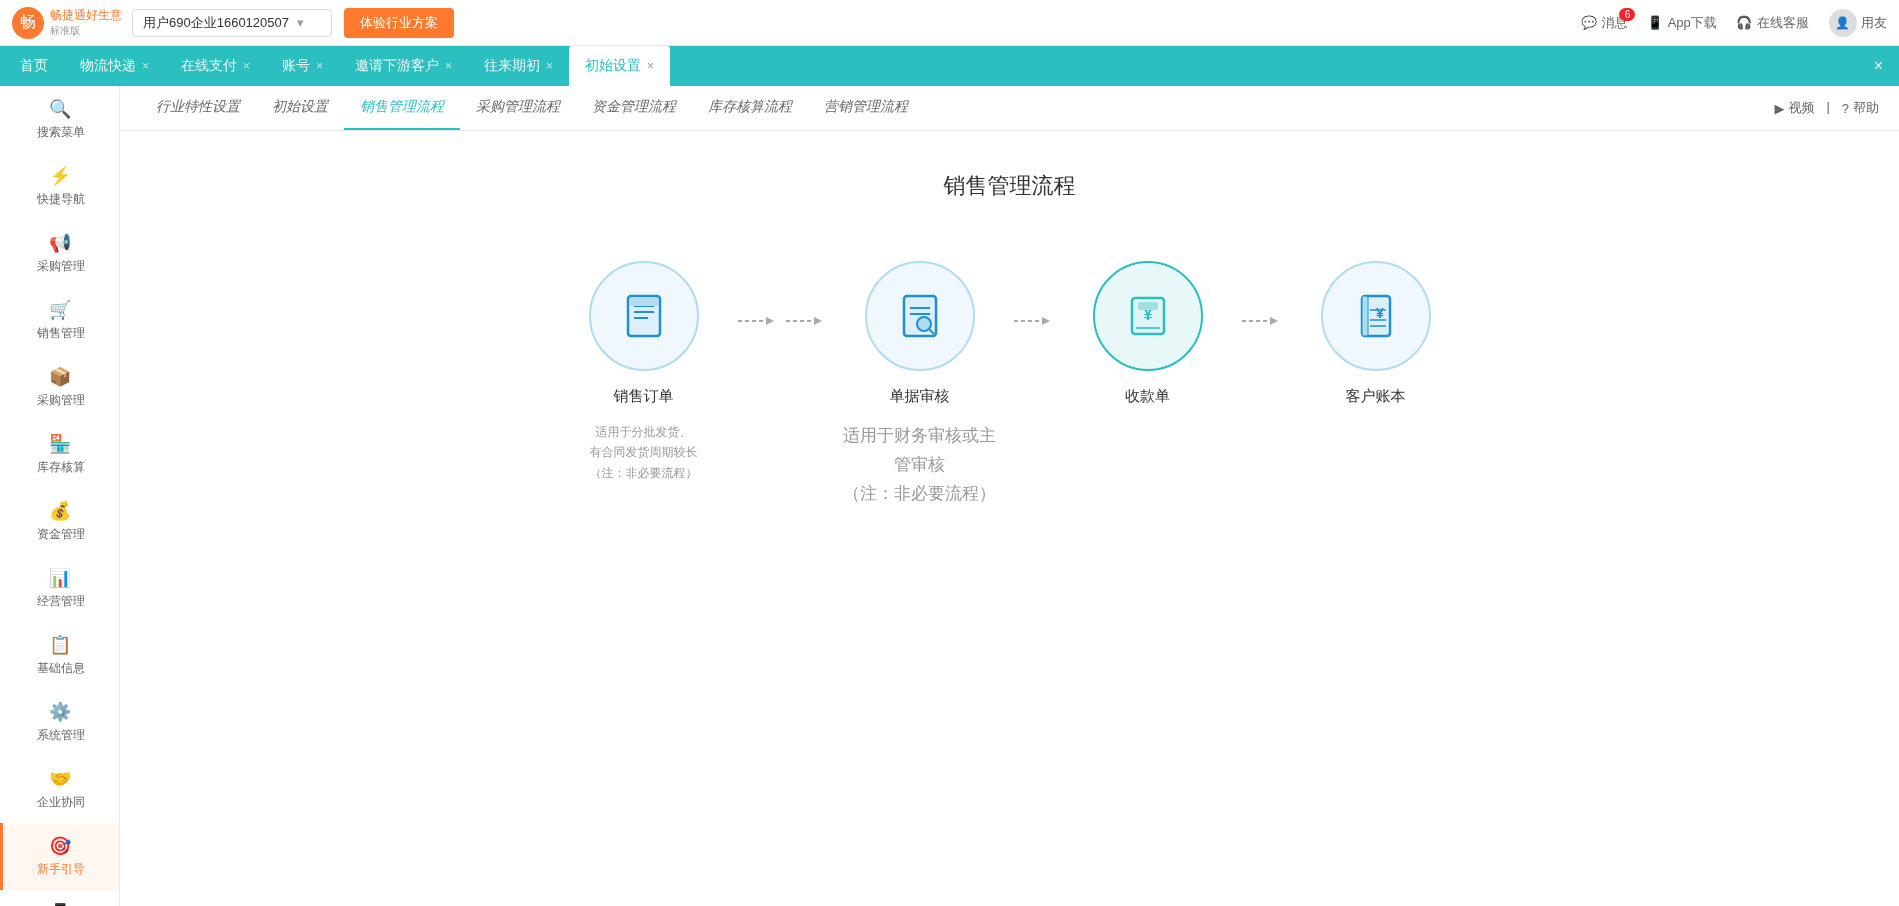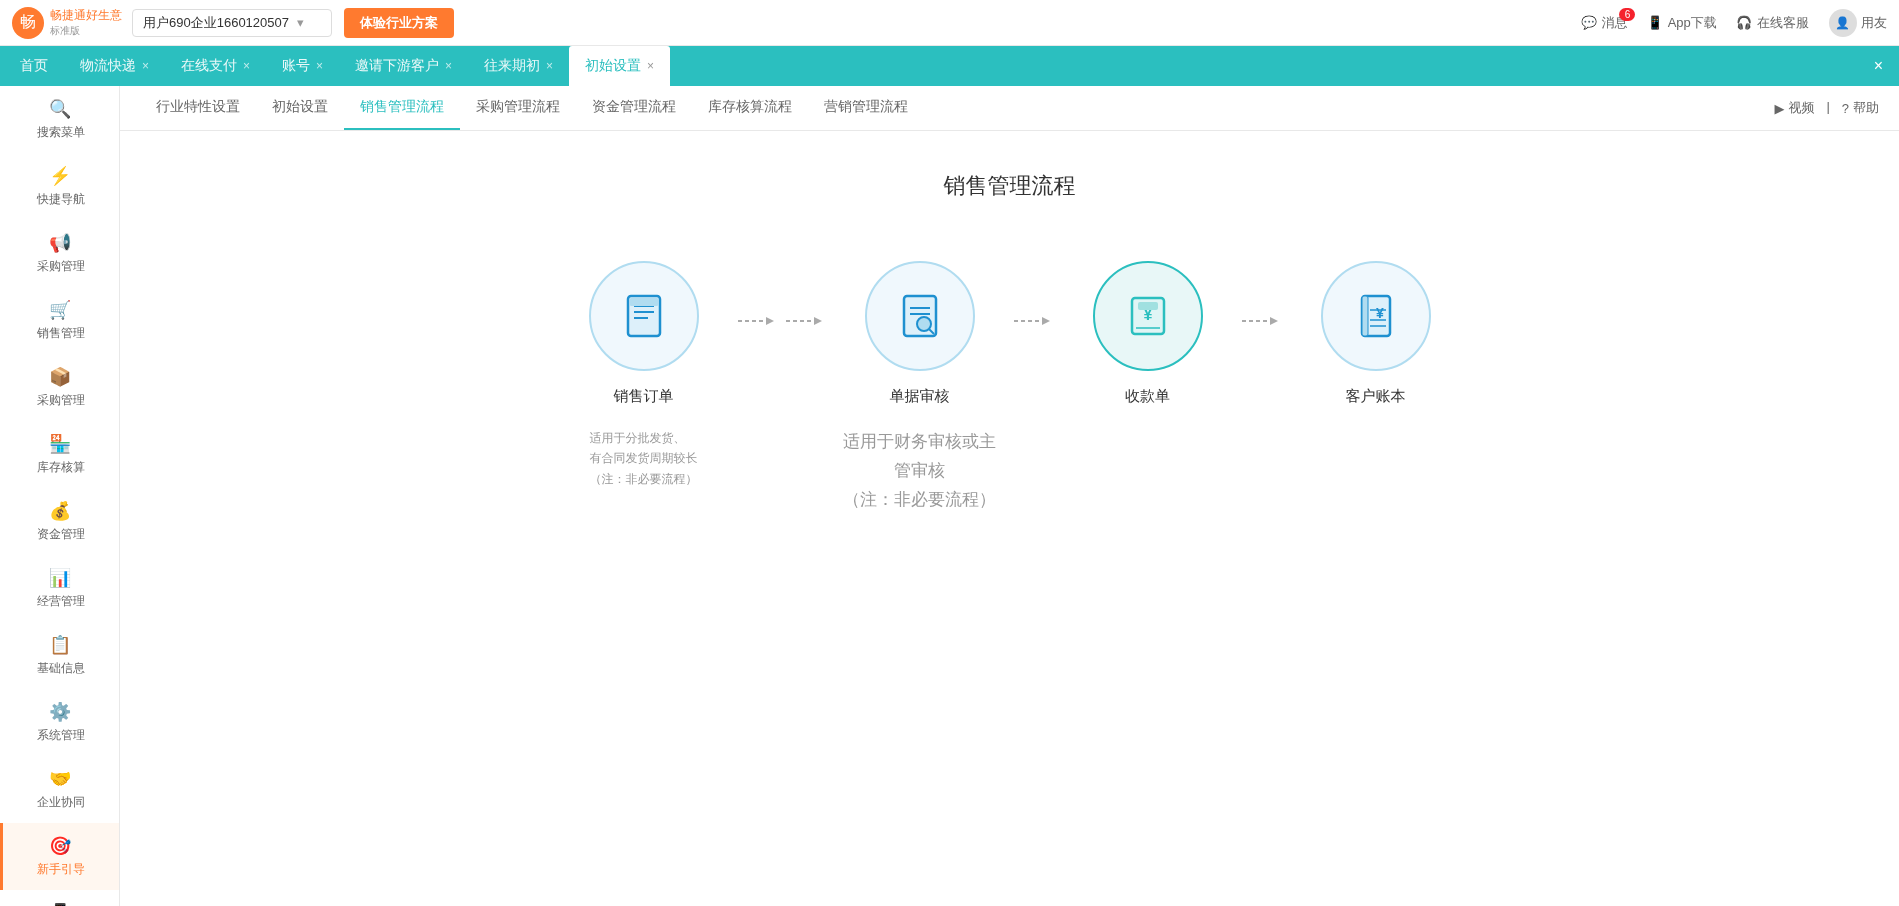--- a/index.html
+++ b/index.html
@@ -6,21 +6,21 @@
     body { font-family: "Microsoft YaHei", "PingFang SC", sans-serif; font-size: 14px; background: #f5f5f5; color: #333; width: 1899px; min-height: 906px; }
 
     
     .top-bar { display: flex; align-items: center; height: 46px; background: #fff; border-bottom: 1px solid #e8e8e8; padding: 0 12px; }
     .top-bar .logo-area { display: flex; align-items: center; width: 120px; min-width: 120px; }
     .logo-icon { width: 32px; height: 32px; background: #ff7a2f; border-radius: 50%; display: flex; align-items: center; justify-content: center; color: white; font-size: 16px; margin-right: 6px; }
     .logo-text { font-size: 12px; color: #ff7a2f; line-height: 1.3; }
     .logo-text .sub { font-size: 10px; color: #999; }
     .user-selector { display: flex; align-items: center; border: 1px solid #ddd; border-radius: 4px; padding: 4px 10px; font-size: 13px; color: #333; cursor: pointer; background: #fff; min-width: 200px; }
     .user-selector .chevron { margin-left: 8px; color: #999; }
-    .btn-experience { background: #ff7a2f; color: white; border: none; border-radius: 4px; padding: 6px 16px; font-size: 13px; cursor: pointer; margin-left: 12px; font-weight: bold; }
+    .btn-experience { background: #ff7a2f; color: white; border: none; border-radius: 4px; padding: 6px 16px; font-size: 13px; cursor: pointer; margin-left: 12px; }
     .top-right { margin-left: auto; display: flex; align-items: center; gap: 20px; color: #666; font-size: 13px; }
     .top-right-item { display: flex; align-items: center; gap: 4px; cursor: pointer; position: relative; }
     .badge { position: absolute; top: -6px; right: -8px; background: #f5222d; color: white; border-radius: 10px; font-size: 10px; padding: 1px 4px; min-width: 16px; text-align: center; }
     .avatar { width: 28px; height: 28px; border-radius: 50%; background: #ddd; display: flex; align-items: center; justify-content: center; font-size: 12px; color: #666; }
 
     
     .nav-tabs { display: flex; align-items: center; background: #2bbfbf; height: 40px; padding: 0 4px; }
     .nav-tab { display: flex; align-items: center; padding: 0 16px; height: 40px; color: rgba(255,255,255,0.9); font-size: 14px; cursor: pointer; border-radius: 3px 3px 0 0; white-space: nowrap; gap: 4px; }
     .nav-tab.active { background: #fff; color: #2bbfbf; border-radius: 3px 3px 0 0; }
     .nav-tab .close-x { font-size: 12px; color: rgba(255,255,255,0.7); margin-left: 2px; }
@@ -34,33 +34,33 @@
     .sidebar { width: 120px; min-width: 120px; background: #fff; border-right: 1px solid #e8e8e8; display: flex; flex-direction: column; }
     .sidebar-item { display: flex; flex-direction: column; align-items: center; padding: 12px 0; cursor: pointer; color: #666; font-size: 12px; gap: 4px; border-left: 3px solid transparent; }
     .sidebar-item.active { background: #fff7f0; color: #ff7a2f; border-left-color: #ff7a2f; }
     .sidebar-icon { font-size: 18px; }
 
     
     .content { flex: 1; background: #fff; overflow-y: auto; }
 
     
     .sub-tabs { display: flex; align-items: center; border-bottom: 1px solid #e8e8e8; padding: 0 20px; background: #fff; }
-    .sub-tab { padding: 12px 16px; color: #666; cursor: pointer; font-size: 14px; border-bottom: 2px solid transparent; white-space: nowrap; }
+    .sub-tab { padding: 12px 16px; color: #666; cursor: pointer; font-size: 14px; border-bottom: 2px solid transparent; white-space: nowrap; font-style: italic; }
     .sub-tab.active { color: #2bbfbf; border-bottom-color: #2bbfbf; }
     .sub-tab-actions { margin-left: auto; display: flex; gap: 12px; color: #666; font-size: 13px; }
     .sub-tab-action { display: flex; align-items: center; gap: 4px; cursor: pointer; }
 
     
     .flow-content { padding: 40px 20px; }
     .flow-title { text-align: center; font-size: 22px; color: #333; margin-bottom: 60px; font-weight: normal; }
     .flow-diagram { display: flex; align-items: flex-start; justify-content: center; gap: 0; }
     .flow-item { display: flex; flex-direction: column; align-items: center; width: 180px; }
     .flow-circle { width: 110px; height: 110px; border-radius: 50%; border: 2px solid #b0dcf0; background: #f0f8fd; display: flex; align-items: center; justify-content: center; margin-bottom: 16px; }
     .flow-circle svg { width: 52px; height: 52px; }
-    .flow-name { font-size: 15px; color: #333; margin-bottom: 22px; text-align: center; }
+    .flow-name { font-size: 15px; color: #333; margin-bottom: 16px; text-align: center; }
     .flow-desc { font-size: 12px; color: #999; text-align: center; line-height: 1.6; }
     .flow-arrow { display: flex; align-items: center; padding-top: 50px; color: #aaa; font-size: 20px; margin: 0 4px; }
 
     
     .flow-circle.highlighted { border-color: #2bbfbf; background: #e8f7f7; }
   </style>
 </head>
 <body>
 
 <div class="top-bar">
@@ -232,21 +232,21 @@
           <div class="flow-circle">
             <svg viewBox="0 0 52 52" fill="none" xmlns="http://www.w3.org/2000/svg">
               <rect x="10" y="6" width="32" height="40" rx="3" stroke="#1e90d0" stroke-width="2.5" fill="#ddf0fa"></rect>
               <line x1="16" y1="16" x2="36" y2="16" stroke="#1e90d0" stroke-width="2"></line>
               <line x1="16" y1="22" x2="36" y2="22" stroke="#1e90d0" stroke-width="2"></line>
               <line x1="16" y1="28" x2="30" y2="28" stroke="#1e90d0" stroke-width="2"></line>
               <rect x="12" y="8" width="28" height="8" rx="1" fill="#b0dcf0"></rect>
             </svg>
           </div>
           <div class="flow-name">销售订单</div>
-          <div class="flow-desc" style="color:#999;font-size:12px;text-align:left;line-height:1.7;">
+          <div class="flow-desc" style="color:#999;font-size:12px;text-align:center;line-height:1.7;">
             适用于分批发货、<br>有合同发货周期较长<br>（注：非必要流程）
           </div>
         </div>
 
         <div class="flow-arrow">
           <svg width="40" height="20" viewBox="0 0 40 20">
               <line x1="0" y1="10" x2="28" y2="10" stroke="#aaa" stroke-width="2" stroke-dasharray="4,3"></line>
               <polygon points="28,6 36,10 28,14" fill="#aaa"></polygon>
             </svg>
         </div>

